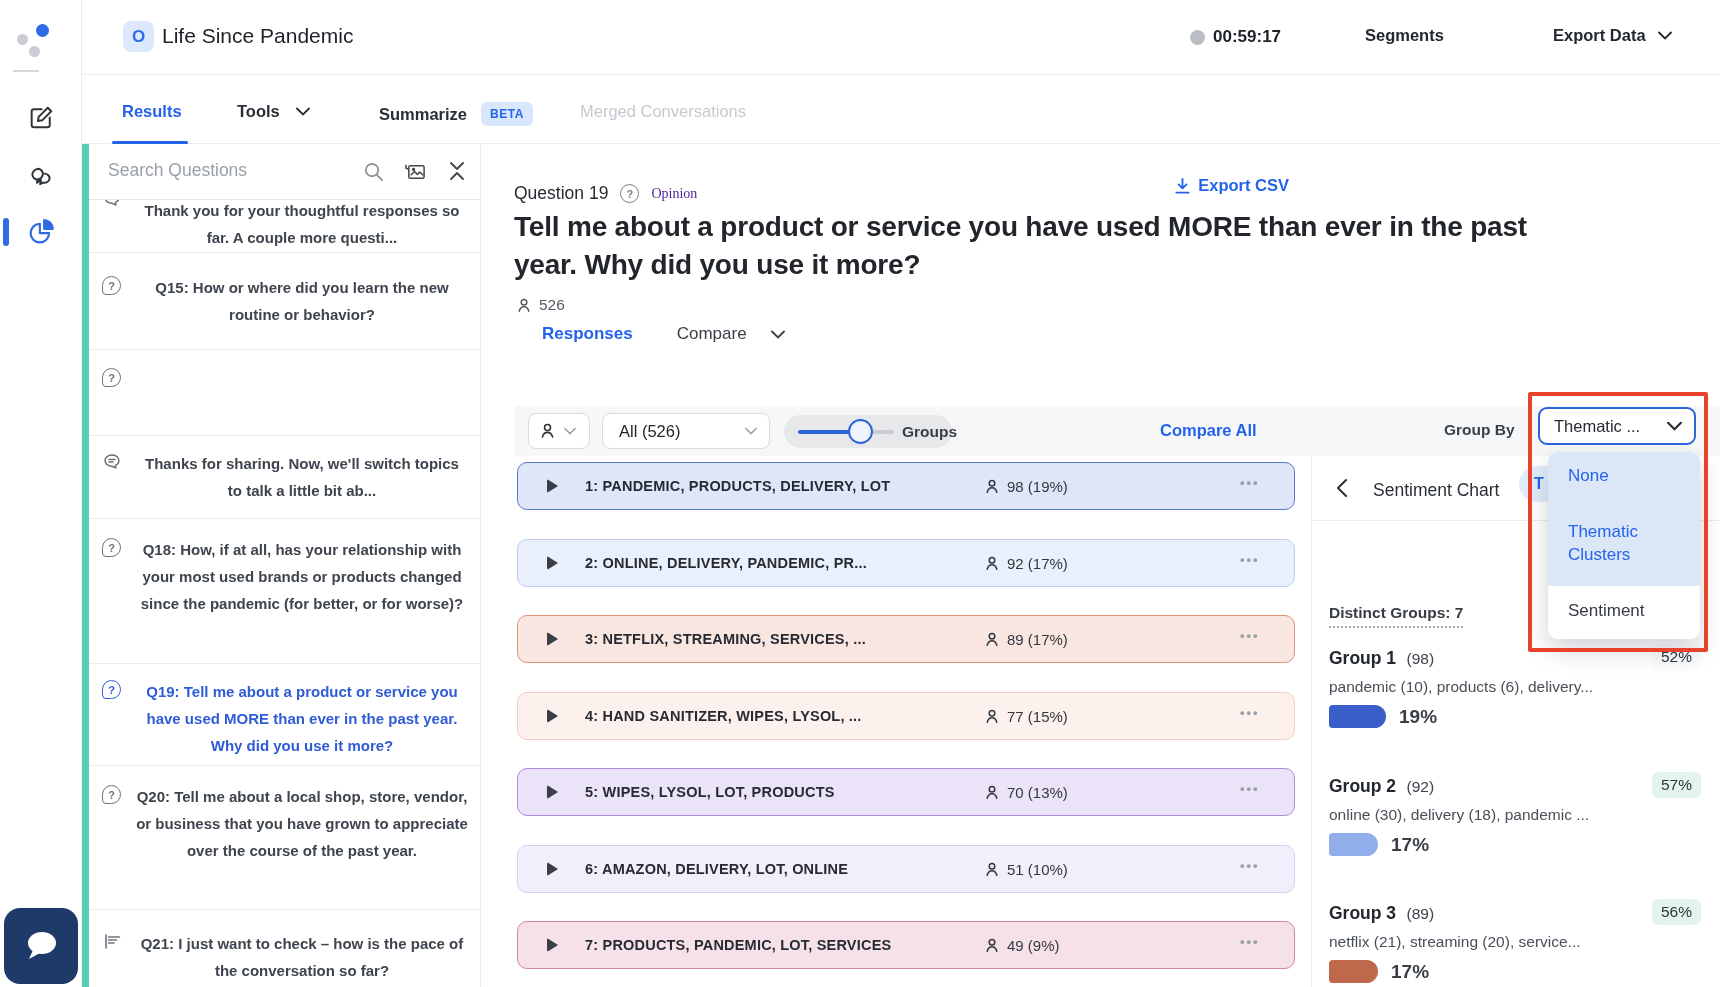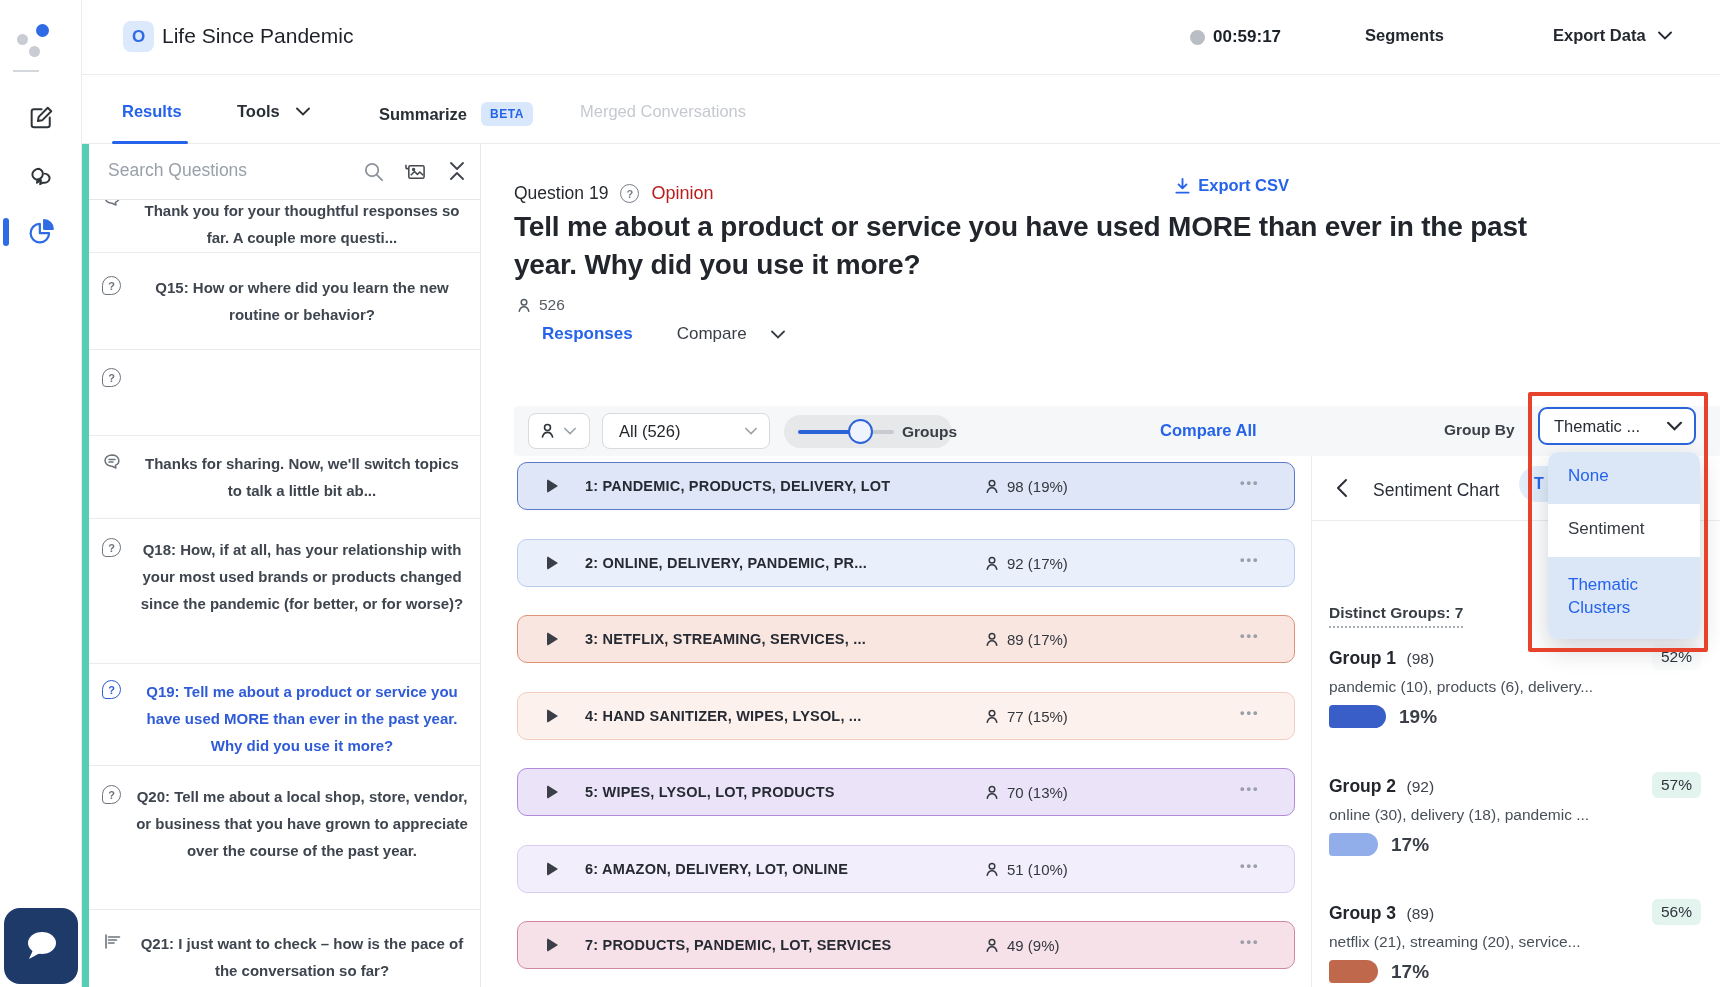--- a/index.html
+++ b/index.html
@@ -50,21 +50,21 @@
   .q-text { font-size:15px; font-weight:600; color:#3f454e; line-height:27px; width:332px; }
   .q-item.active .q-text { color:#2f5bd7; }
   .bubble-q { display:flex; align-items:center; justify-content:center; width:19px; height:19px; border:1.6px solid #6d737c; border-radius:50% 50% 50% 4px; font-size:11px; font-weight:700; color:#6d737c; background:#fff; }
   .q-item.active .bubble-q { border-color:#2f5bd7; color:#2f5bd7; }
 
   
   .main { position:absolute; left:482px; top:144px; width:829px; height:843px; background:#fff; }
   .q-meta { position:absolute; left:32px; top:39px; display:flex; align-items:center; gap:12px; }
   .q-label { font-size:17.5px; font-weight:500; color:#272b31; }
   .q-circle { width:19px; height:19px; border:1.5px solid #787e87; border-radius:50%; color:#787e87; font-size:11px; font-weight:700; display:flex; align-items:center; justify-content:center; }
-  .q-type { font-size:18px; color:#b91c1c; }
+  .q-type { font-size:14px; color:#4c1d95;font-family:Liberation Serif, serif; }
   .export-csv { position:absolute; right:22px; top:32px; display:flex; align-items:center; gap:7px; color:#2563eb; font-size:16.5px; font-weight:700; }
   .big-title { position:absolute; left:32px; top:64px; width:1045px; font-size:28px; font-weight:600; color:#22262c; line-height:38px; letter-spacing:-.2px; }
   .resp-count { position:absolute; left:34px; top:152px; display:flex; align-items:center; gap:7px; font-size:15.5px; color:#565c64; }
   .view-tabs { position:absolute; left:46px; top:180px; display:flex; align-items:center; gap:44px;margin-left:14px; }
   .vt-responses { font-size:17px; font-weight:600; color:#2563eb; }
   .vt-compare { font-size:17px; font-weight:500; color:#3a3f47; display:flex; align-items:center; gap:24px; }
   .filter-bar { position:absolute; left:32px; top:262px; width:1206px; height:50px; background:#f6f7f8; border-radius:4px 0 0 4px; }
   .sel { position:absolute; top:7px; height:36px; background:#fff; border:1px solid #d8dadd; border-radius:8px; display:flex; align-items:center; }
   .sel-person { left:14px; width:62px; gap:8px; padding-left:10px; }
   .sel-all { left:88px; width:168px; padding:0 12px 0 16px; justify-content:space-between; font-size:16.5px; color:#23272b; }
@@ -506,19 +506,19 @@
   <div class="gb-btn">
     <span class="gb-btn-label">Thematic ...</span>
     <span>
       <svg width="15" height="10" viewBox="0 0 14 9" fill="none" stroke="#272c33" stroke-width="2" stroke-linecap="round">
           <path d="M1 1.5l6 6 6-6"></path>
         </svg>
     </span>
   </div>
   <div class="gb-menu">
     <div class="gb-opt opt-none">None</div>
+    <div class="gb-opt opt-thematic">Thematic Clusters</div>
     <div class="gb-opt opt-sentiment">Sentiment</div>
-    <div class="gb-opt opt-thematic">Thematic Clusters</div>
   </div>
 
   <div class="red-annotation"></div>
 
 </div>
 
 </body></html>

